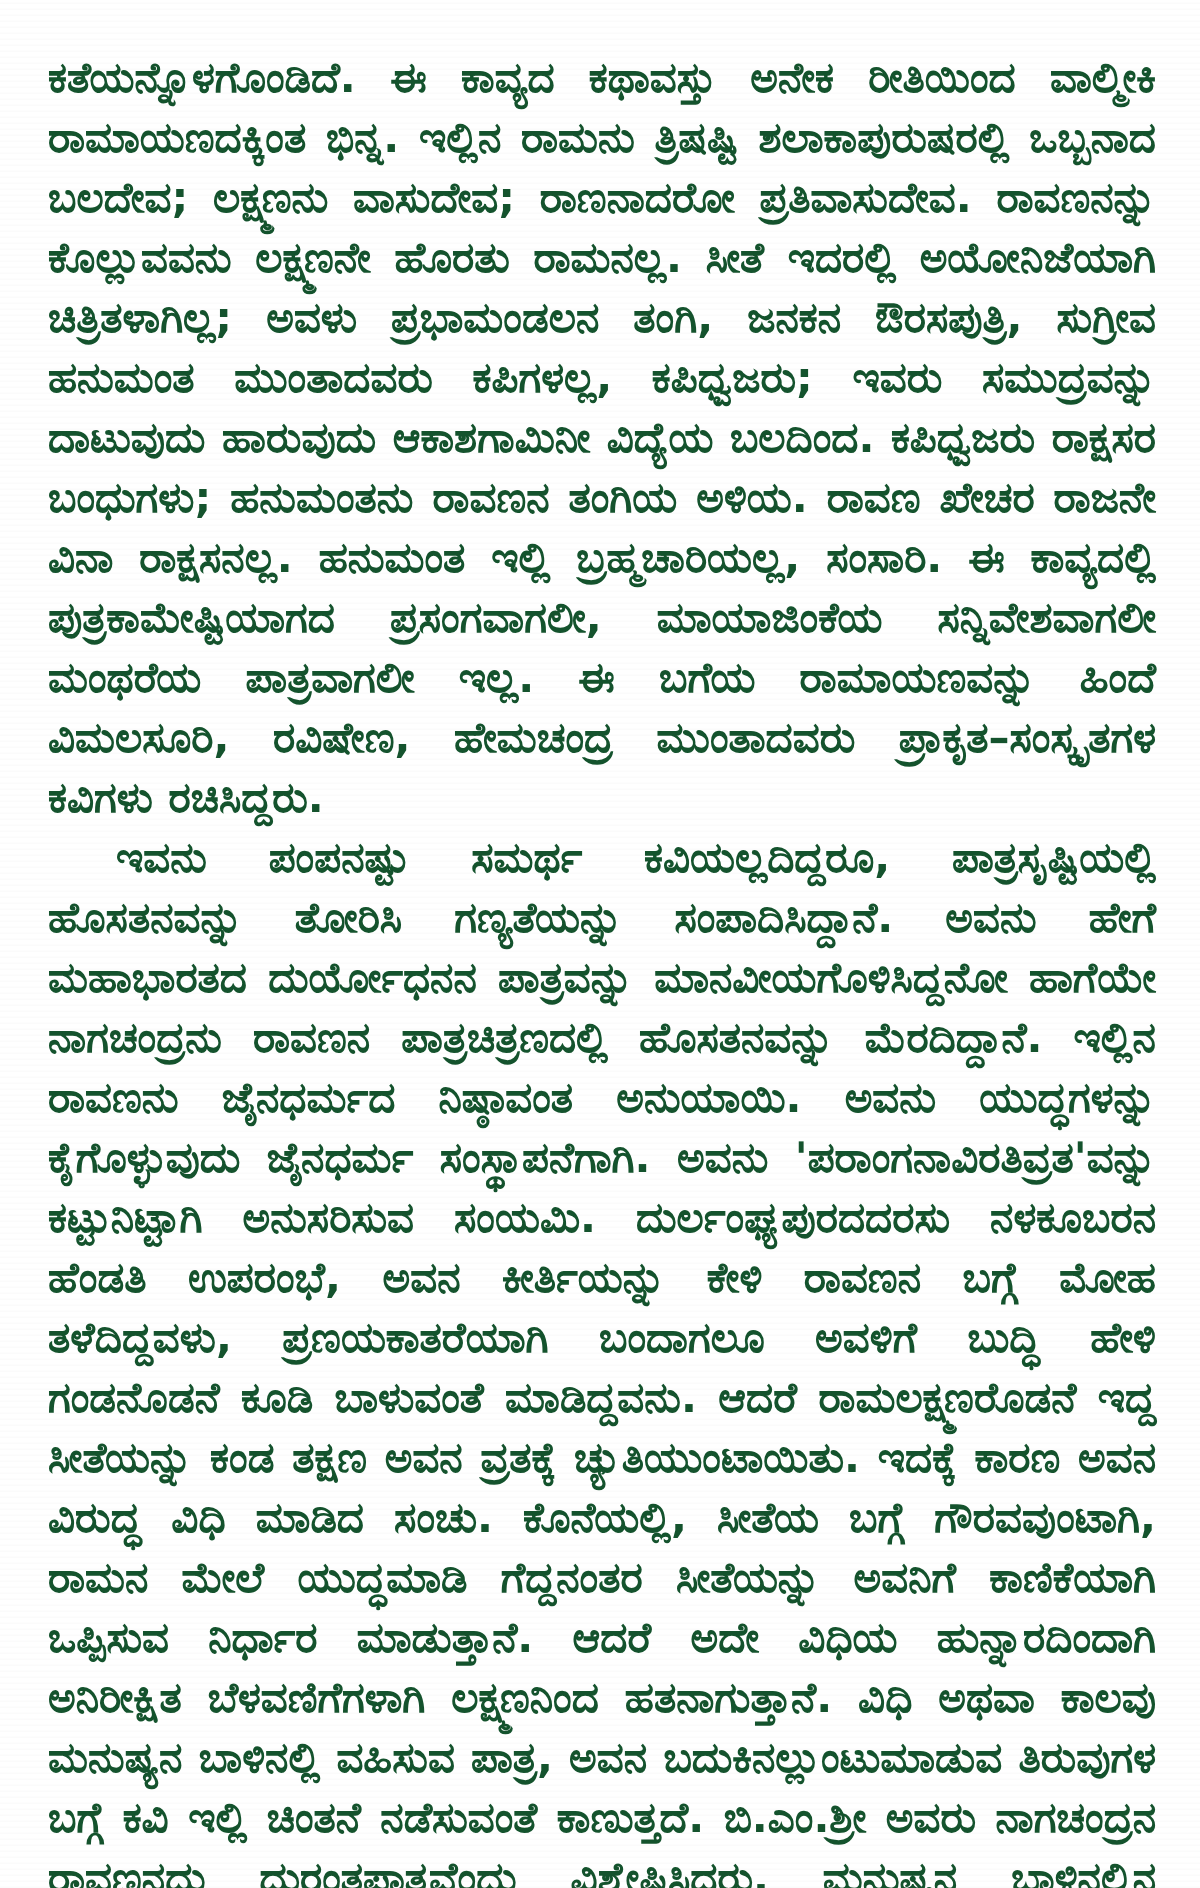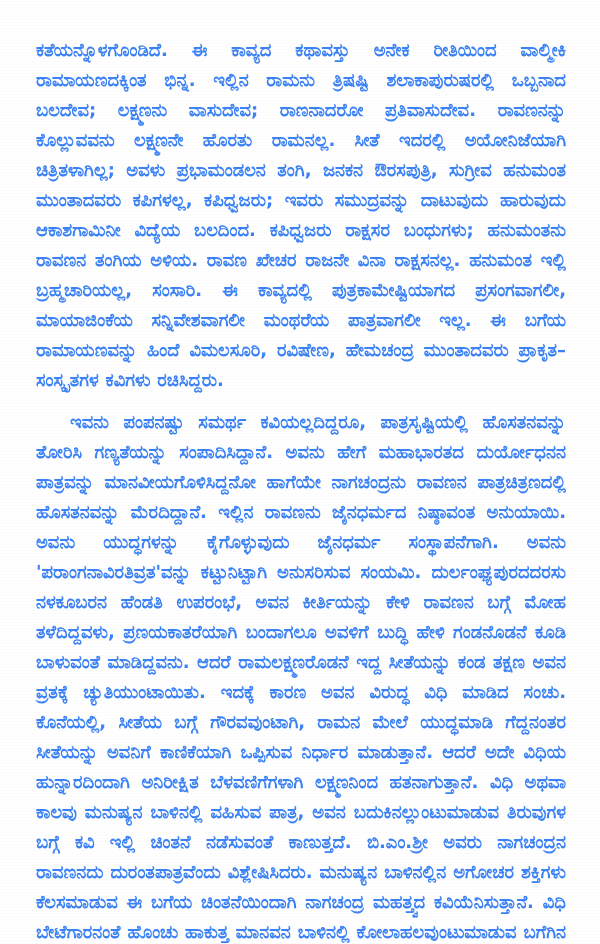--- a/index.html
+++ b/index.html
@@ -19,27 +19,27 @@
     overflow: hidden;
     box-sizing: border-box;
   }
   #text-column {
     position: absolute;
     left: 24px;
     top: 24px;
     width: 554px;
   }
   .para {
-    margin: 12px;
+    margin: 0;
     padding: 0;
     text-align: justify;
     text-justify: inter-word;
-    font-size: 18px;
+    font-size: 21px;
     line-height: 30px;
-    color: #3b82f6;
+    color: #14532d;
     font-family: "DejaVu Sans", "Liberation Sans", sans-serif;
     font-weight: 600;
     letter-spacing: 0px;
     word-spacing: 0.5px;
     -webkit-font-smoothing: none;
     text-rendering: geometricPrecision;
   }
   .para.indent {
     text-indent: 34px;
   }

